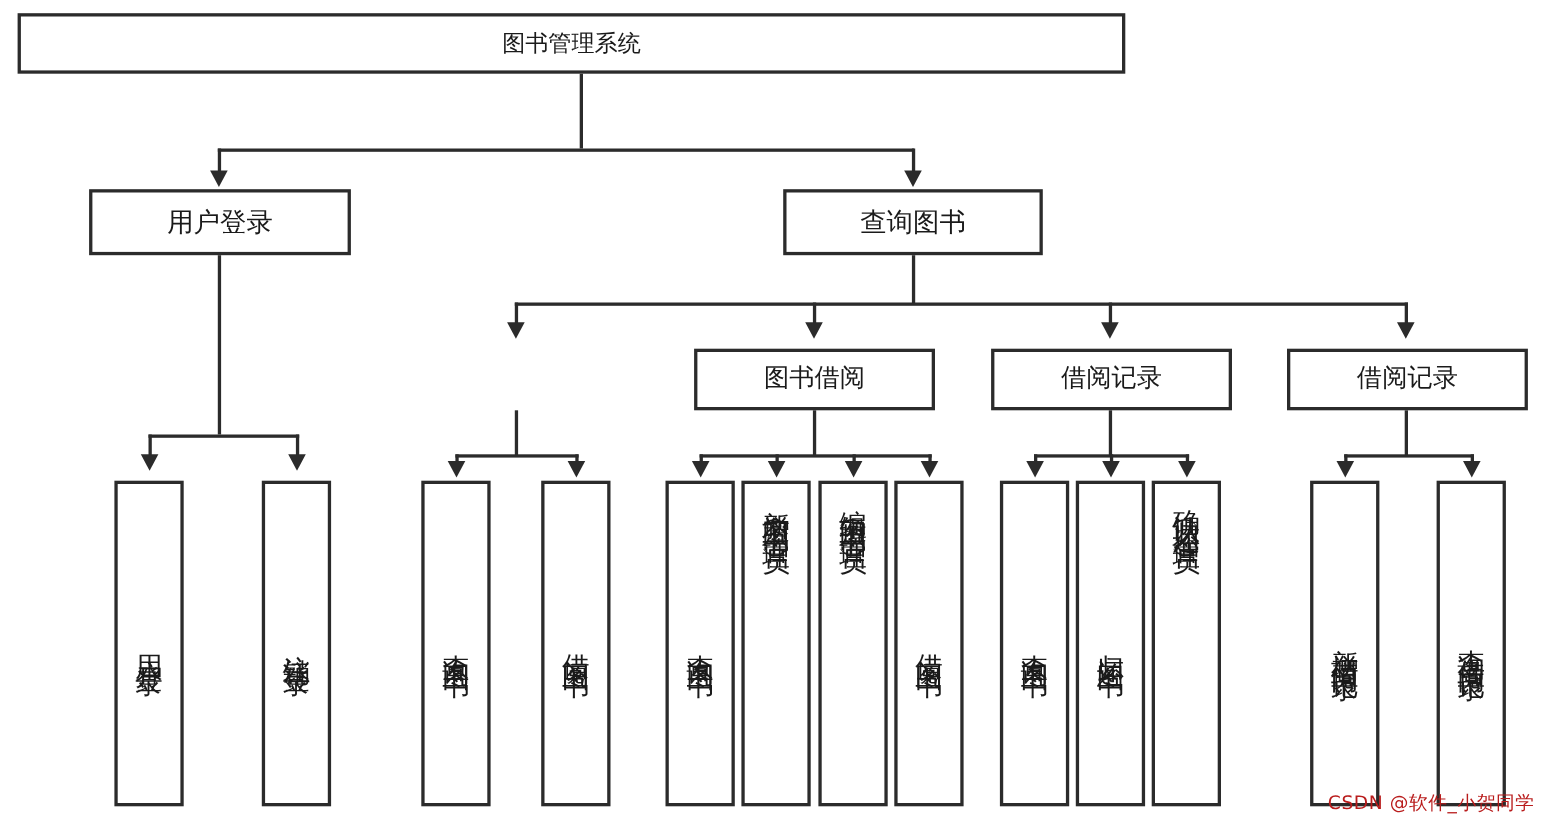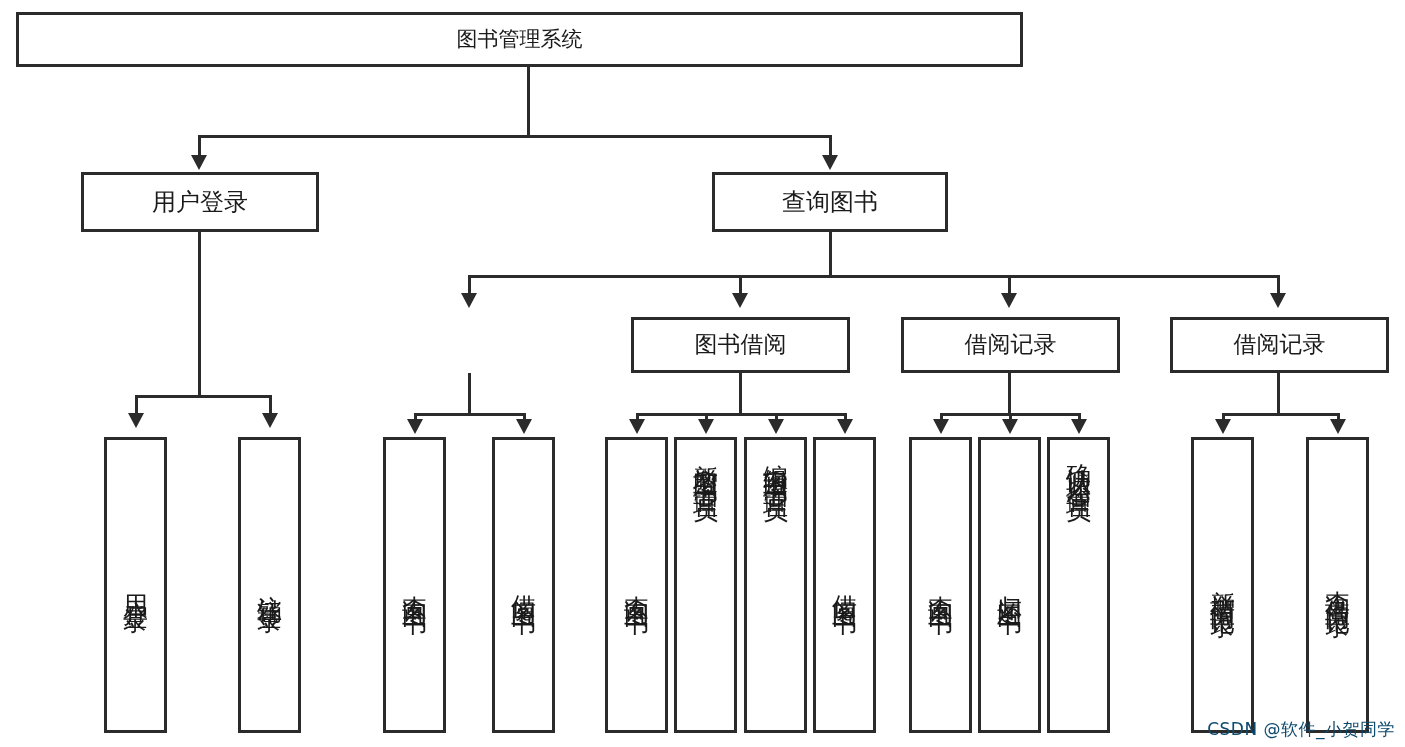--- a/index.html
+++ b/index.html
@@ -92,21 +92,21 @@
     height: 0;
     border-left: 8px solid transparent;
     border-right: 8px solid transparent;
     border-top: 15px solid #2b2b2b;
   }
   .watermark {
     position: absolute;
     right: 10px;
     bottom: 6px;
     font-size: 17px;
-    color: #0c4a6e;
+    color: #b91c1c;
     letter-spacing: 0.5px;
     white-space: nowrap;
     pointer-events: none;
   }
 </style>
 </head>
 <body>
 
 <div id="canvas">
 

